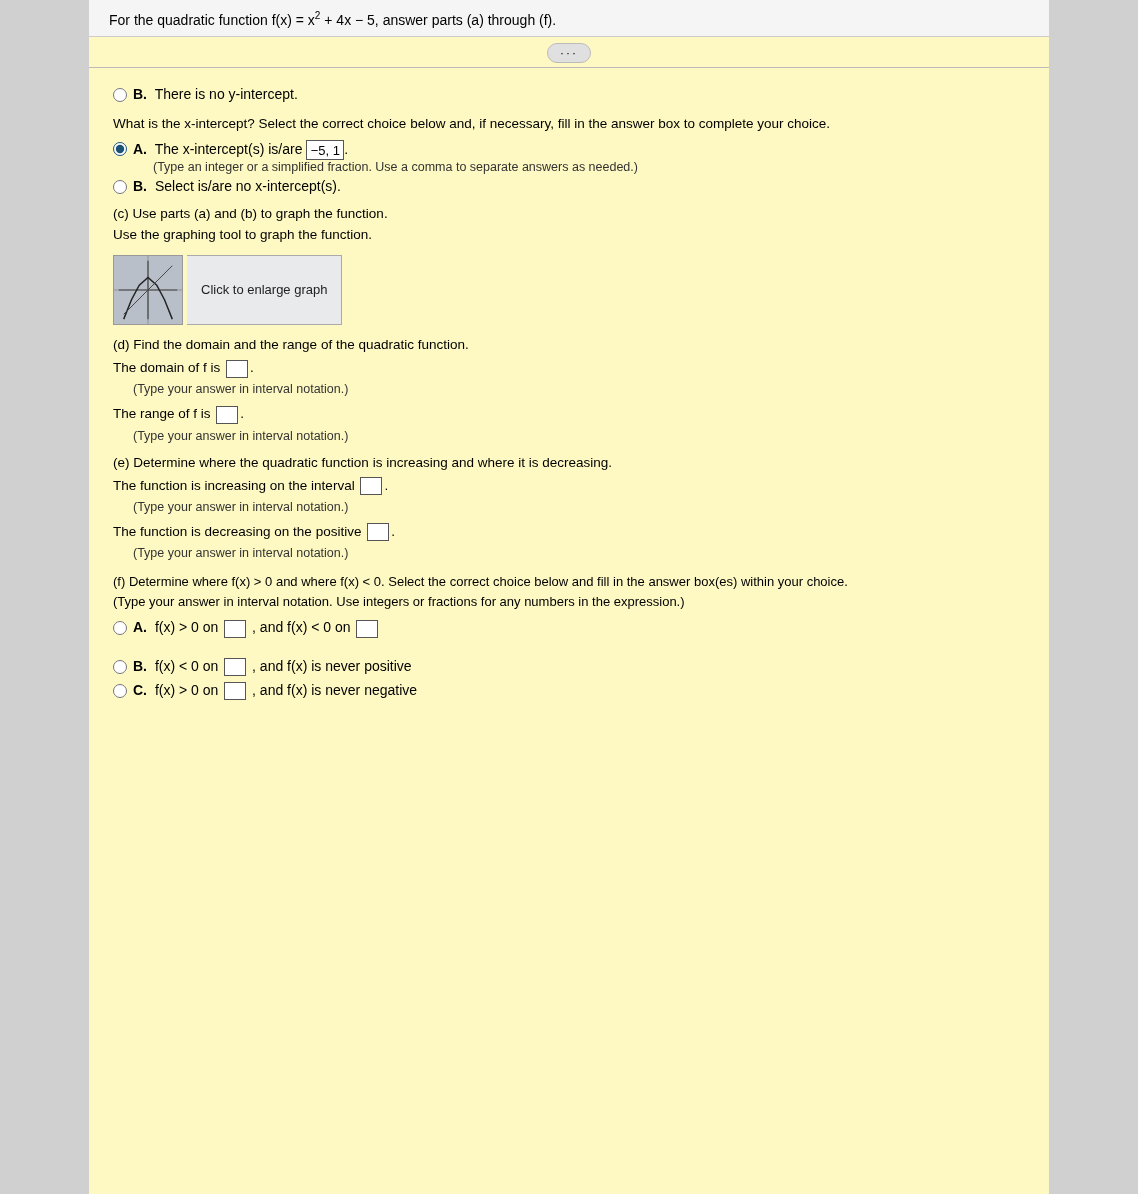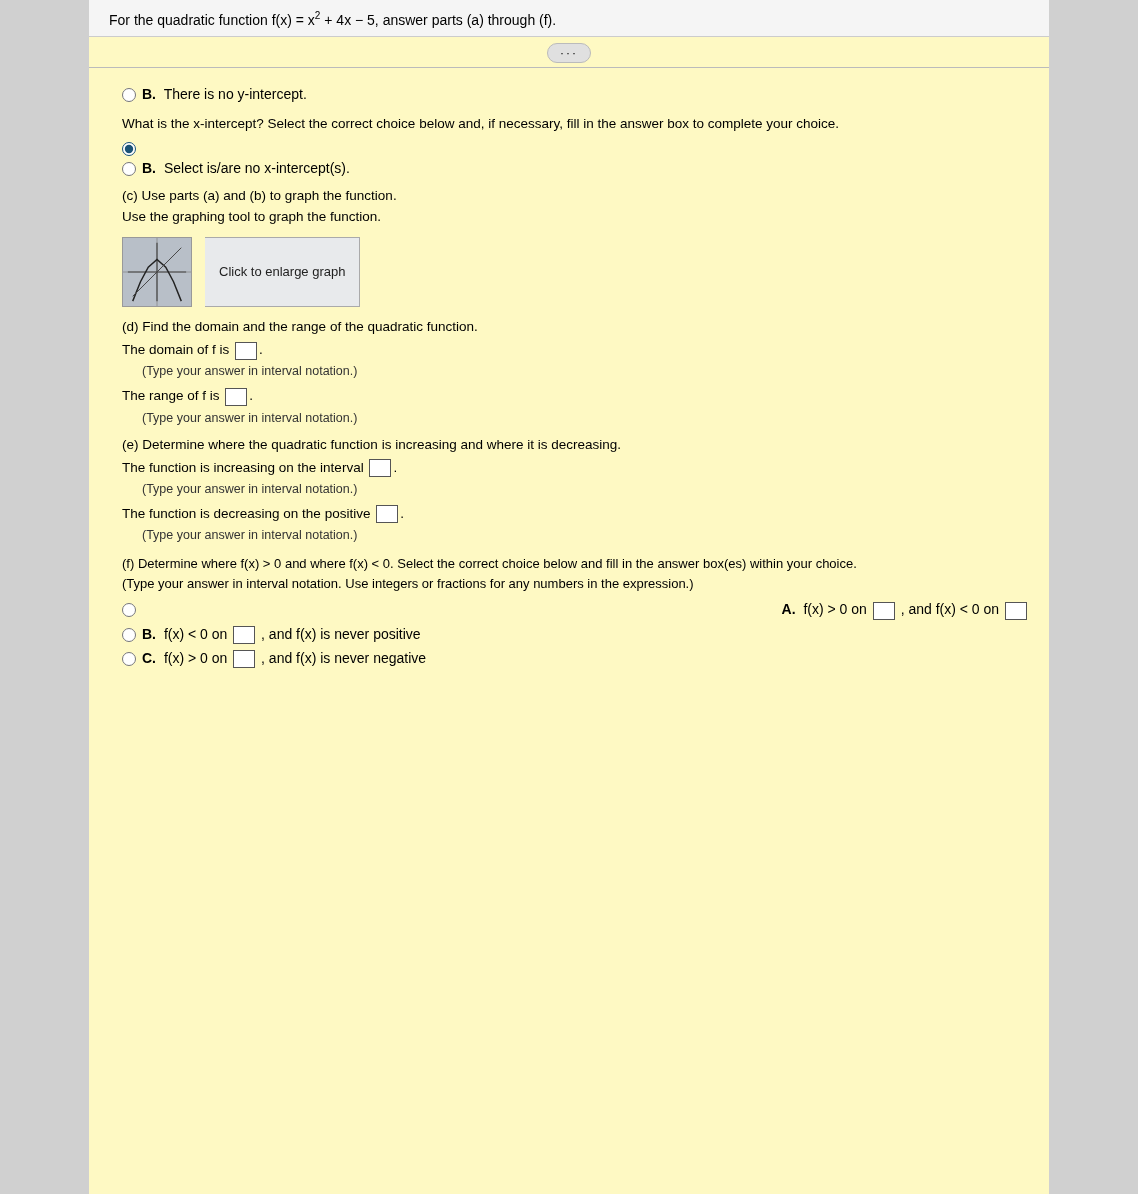--- a/index.html
+++ b/index.html
@@ -40,21 +40,21 @@
       font-size: 12px;
       cursor: pointer;
       letter-spacing: 2px;
     }
     .divider {
       border: none;
       border-top: 1px solid #bbb;
       margin: 4px 0;
     }
     .content {
-      padding: 14px 20px 20px 33px;
+      padding: 14px 20px 20px 24px;
     }
     .section {
       margin-bottom: 12px;
     }
     .radio-option {
       display: flex;
       align-items: flex-start;
       margin-bottom: 4px;
       gap: 6px;
     }
@@ -96,21 +96,21 @@
       margin-left: 20px;
     }
     .question-text {
       margin-bottom: 6px;
       font-size: 13.5px;
       line-height: 1.5;
     }
     .graph-thumb {
       display: flex;
       align-items: center;
-      gap: 13px;
+      gap: 4px;
       margin: 10px 0 10px 0;
       cursor: pointer;
       width: 240px;
     }
     .graph-img {
       width: 70px;
       height: 70px;
       background: #b0b8c0;
       position: relative;
       overflow: hidden;
@@ -170,20 +170,26 @@
         <input type="radio" name="y_intercept" style="">
         <span><span class="option-label">B.</span> <span>There is no y-intercept.</span></span>
       </div>
     </div>
 
     <div class="section">
       <div class="question-text">What is the x-intercept? Select the correct choice below and, if necessary, fill in the answer box to complete your choice.</div>
 
       <div class="radio-option">
         <input type="radio" name="x_intercept" checked="" style="">
+        <div>
+          <span class="option-label">A.</span>
+          <span>The x-intercept(s) is/are</span>
+          <span class="inline-input">−5, 1</span><span>.</span>
+          <div class="sub-note">(Type an integer or a simplified fraction. Use a comma to separate answers as needed.)</div>
+        </div>
       </div>
 
       <div class="radio-option">
         <input type="radio" name="x_intercept" style="">
         <span><span class="option-label">B.</span> <span>Select is/are no x-intercept(s).</span></span>
       </div>
     </div>
 
     <div class="section">
       <div class="part-heading">(c) Use parts (a) and (b) to graph the function.</div>
@@ -239,21 +245,21 @@
       <div class="sub-note">(Type your answer in interval notation.)</div>
     </div>
 
     <div class="section">
       <div class="part-f-text">
         <span>(f) Determine where f(x) &gt; 0 and where f(x) &lt; 0. Select the correct choice below and fill in the answer box(es) within your choice.</span>
         <br>
         <span>(Type your answer in interval notation. Use integers or fractions for any numbers in the expression.)</span>
       </div>
 
-      <div class="radio-option" style="margin-bottom:6px;justify-content:space-between;">
+      <div class="radio-option" style="margin-bottom:20px;">
         <input type="radio" name="part_f" style="">
         <span>
           <span class="option-label">A.</span>
           <span>f(x) &gt; 0 on</span>
           <span class="small-input"></span>
           <span>, and f(x) &lt; 0 on</span>
           <span class="small-input"></span>
         </span>
       </div>
 

